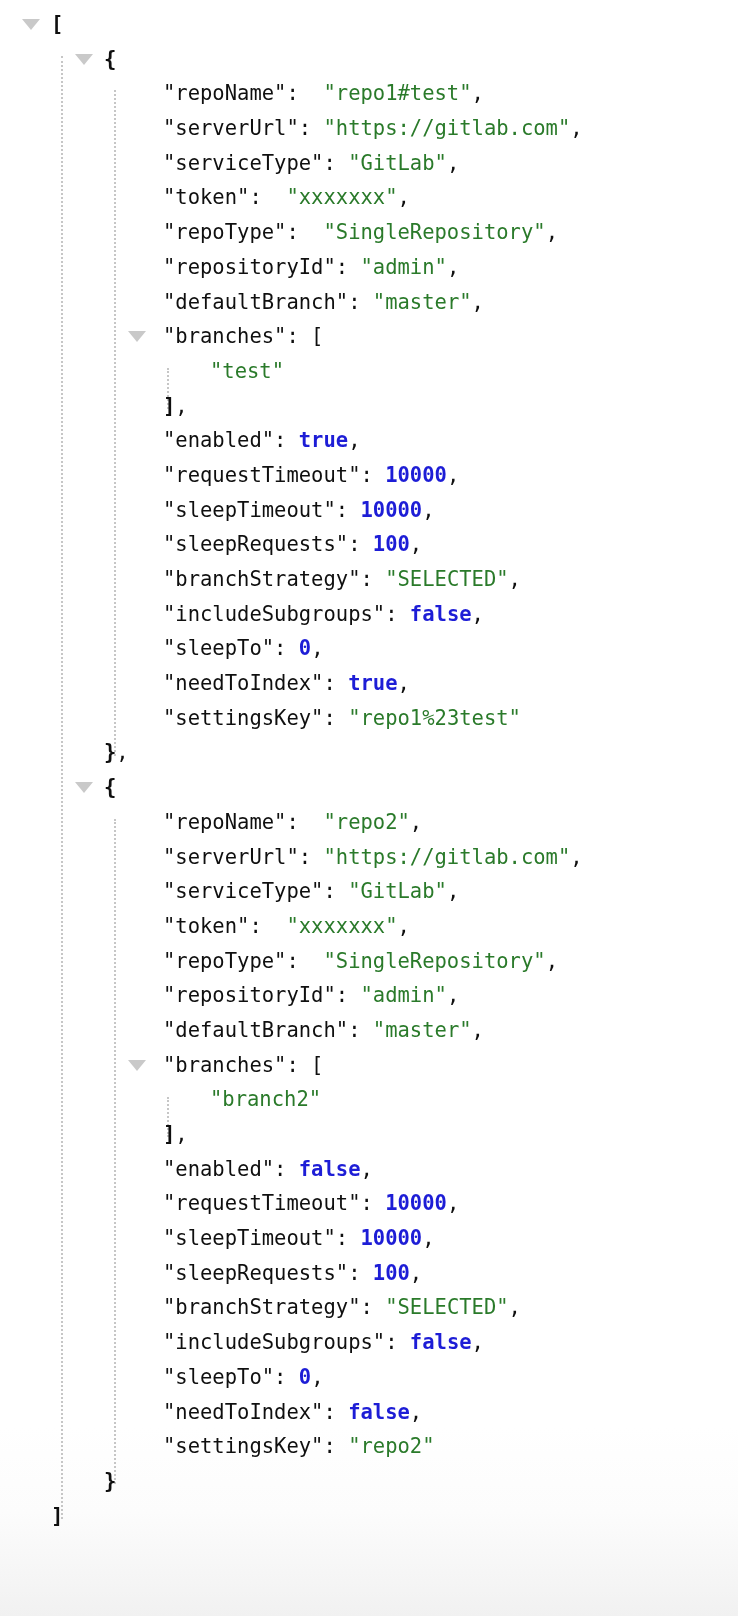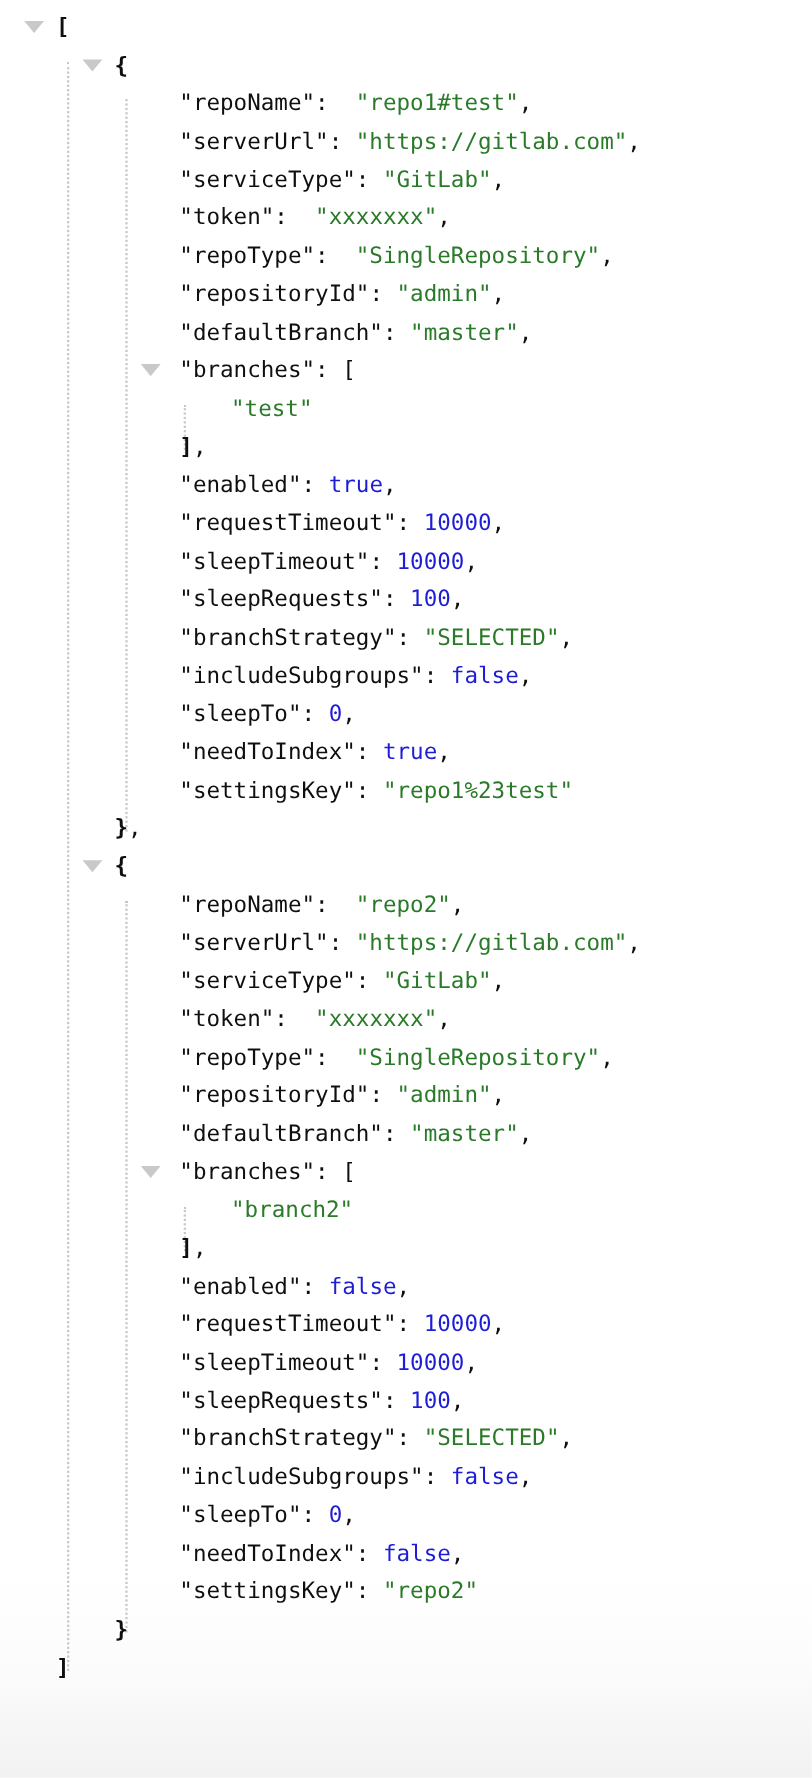--- a/index.html
+++ b/index.html
@@ -87,22 +87,22 @@
   }
   .ind0 { left: 51px; }
   .ind1 { left: 104px; }
   .ind2 { left: 163px; }
   .ind3 { left: 210px; }
 
   .key        { color: #0f0f0f; }
   .punc       { color: #0f0f0f; }
   .brace      { color: #0f0f0f; font-weight: 700; }
   .str        { color: #2a7a2a; }
-  .num        { color: #1d1dd6; font-weight: 400; }
-  .bool       { color: #1d1dd6; font-weight: 400; }
+  .num        { color: #1d1dd6; font-weight: 700; }
+  .bool       { color: #1d1dd6; font-weight: 700; }
 </style>
 </head>
 <body>
 
 <div id="page-bottom-fade"></div>
 
 <div id="json-viewer">
     <div class="guide g1" style="top: 55.7px; height: 1463.4px;"></div>
     <div class="guide g2" style="top: 90.4px; height: 665.3px;"></div>
     <div class="guide g3" style="top: 368px; height: 40.7px;"></div>

